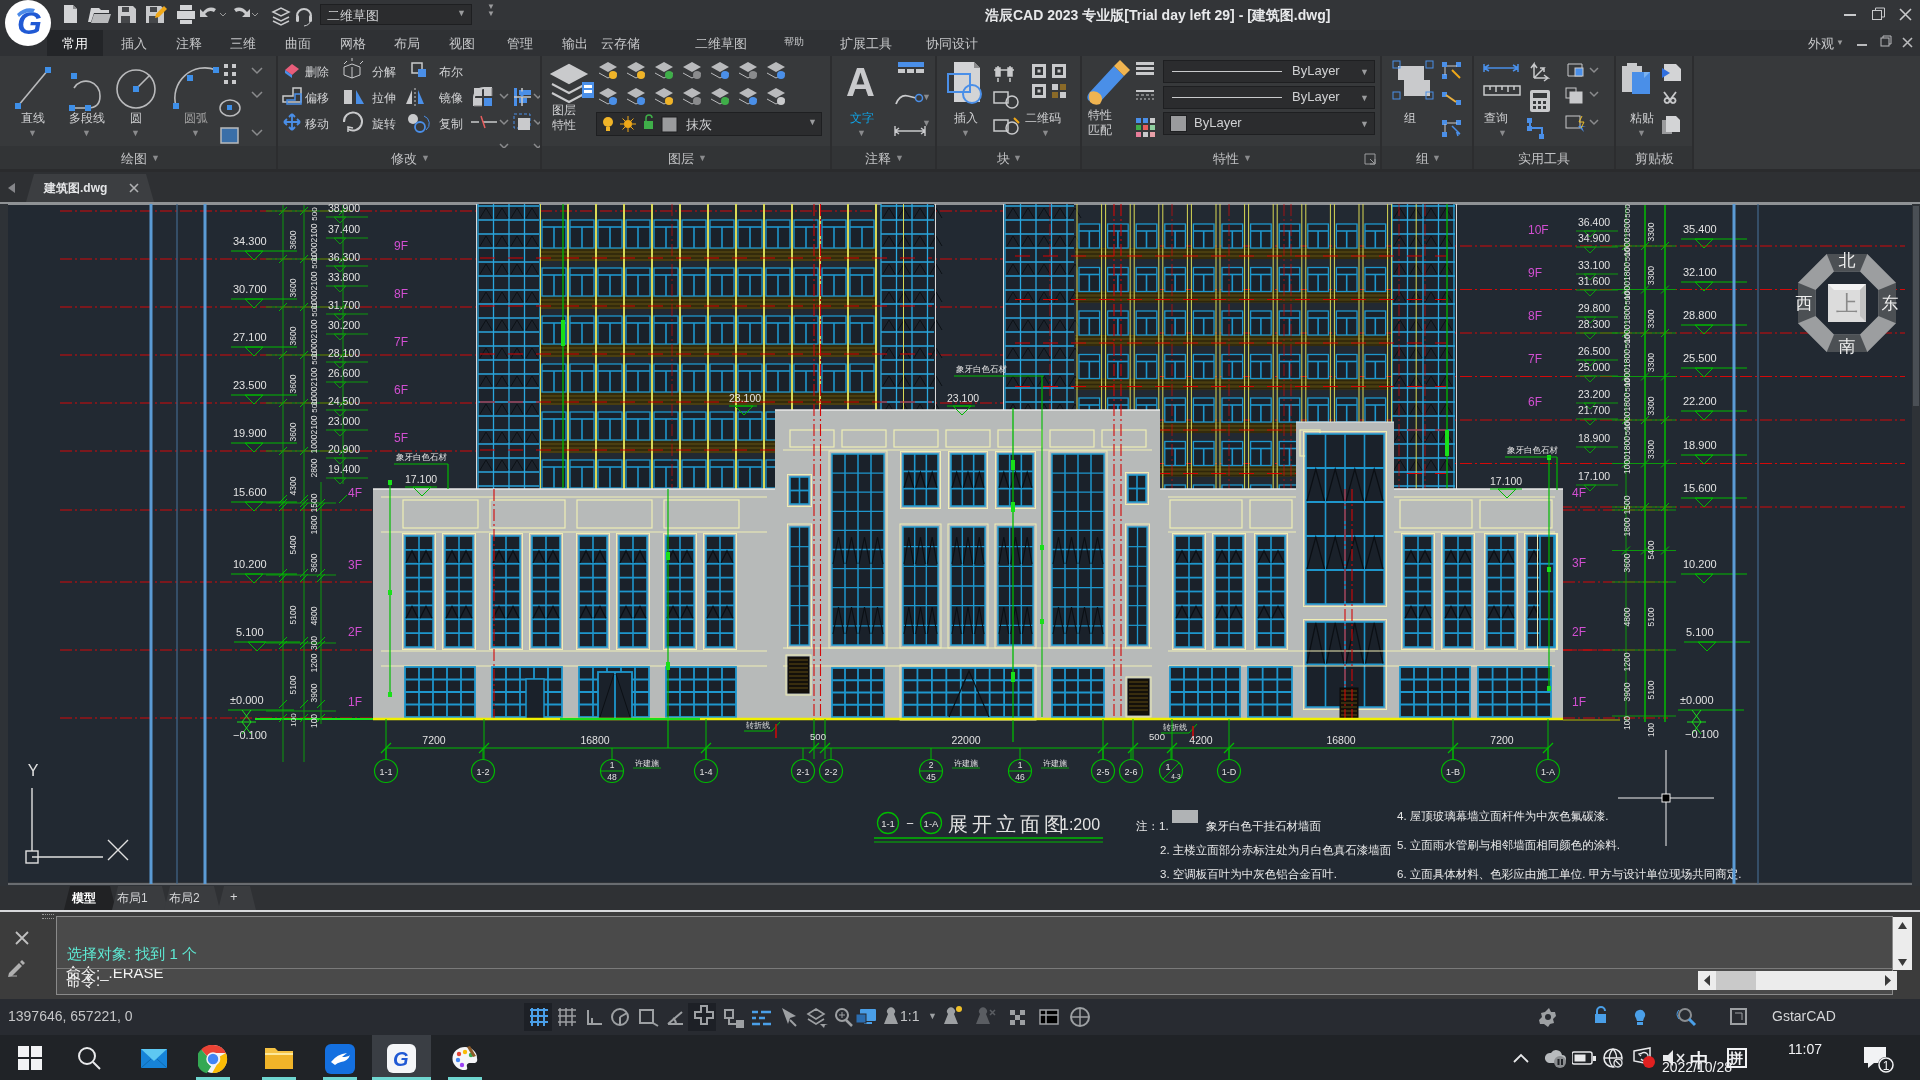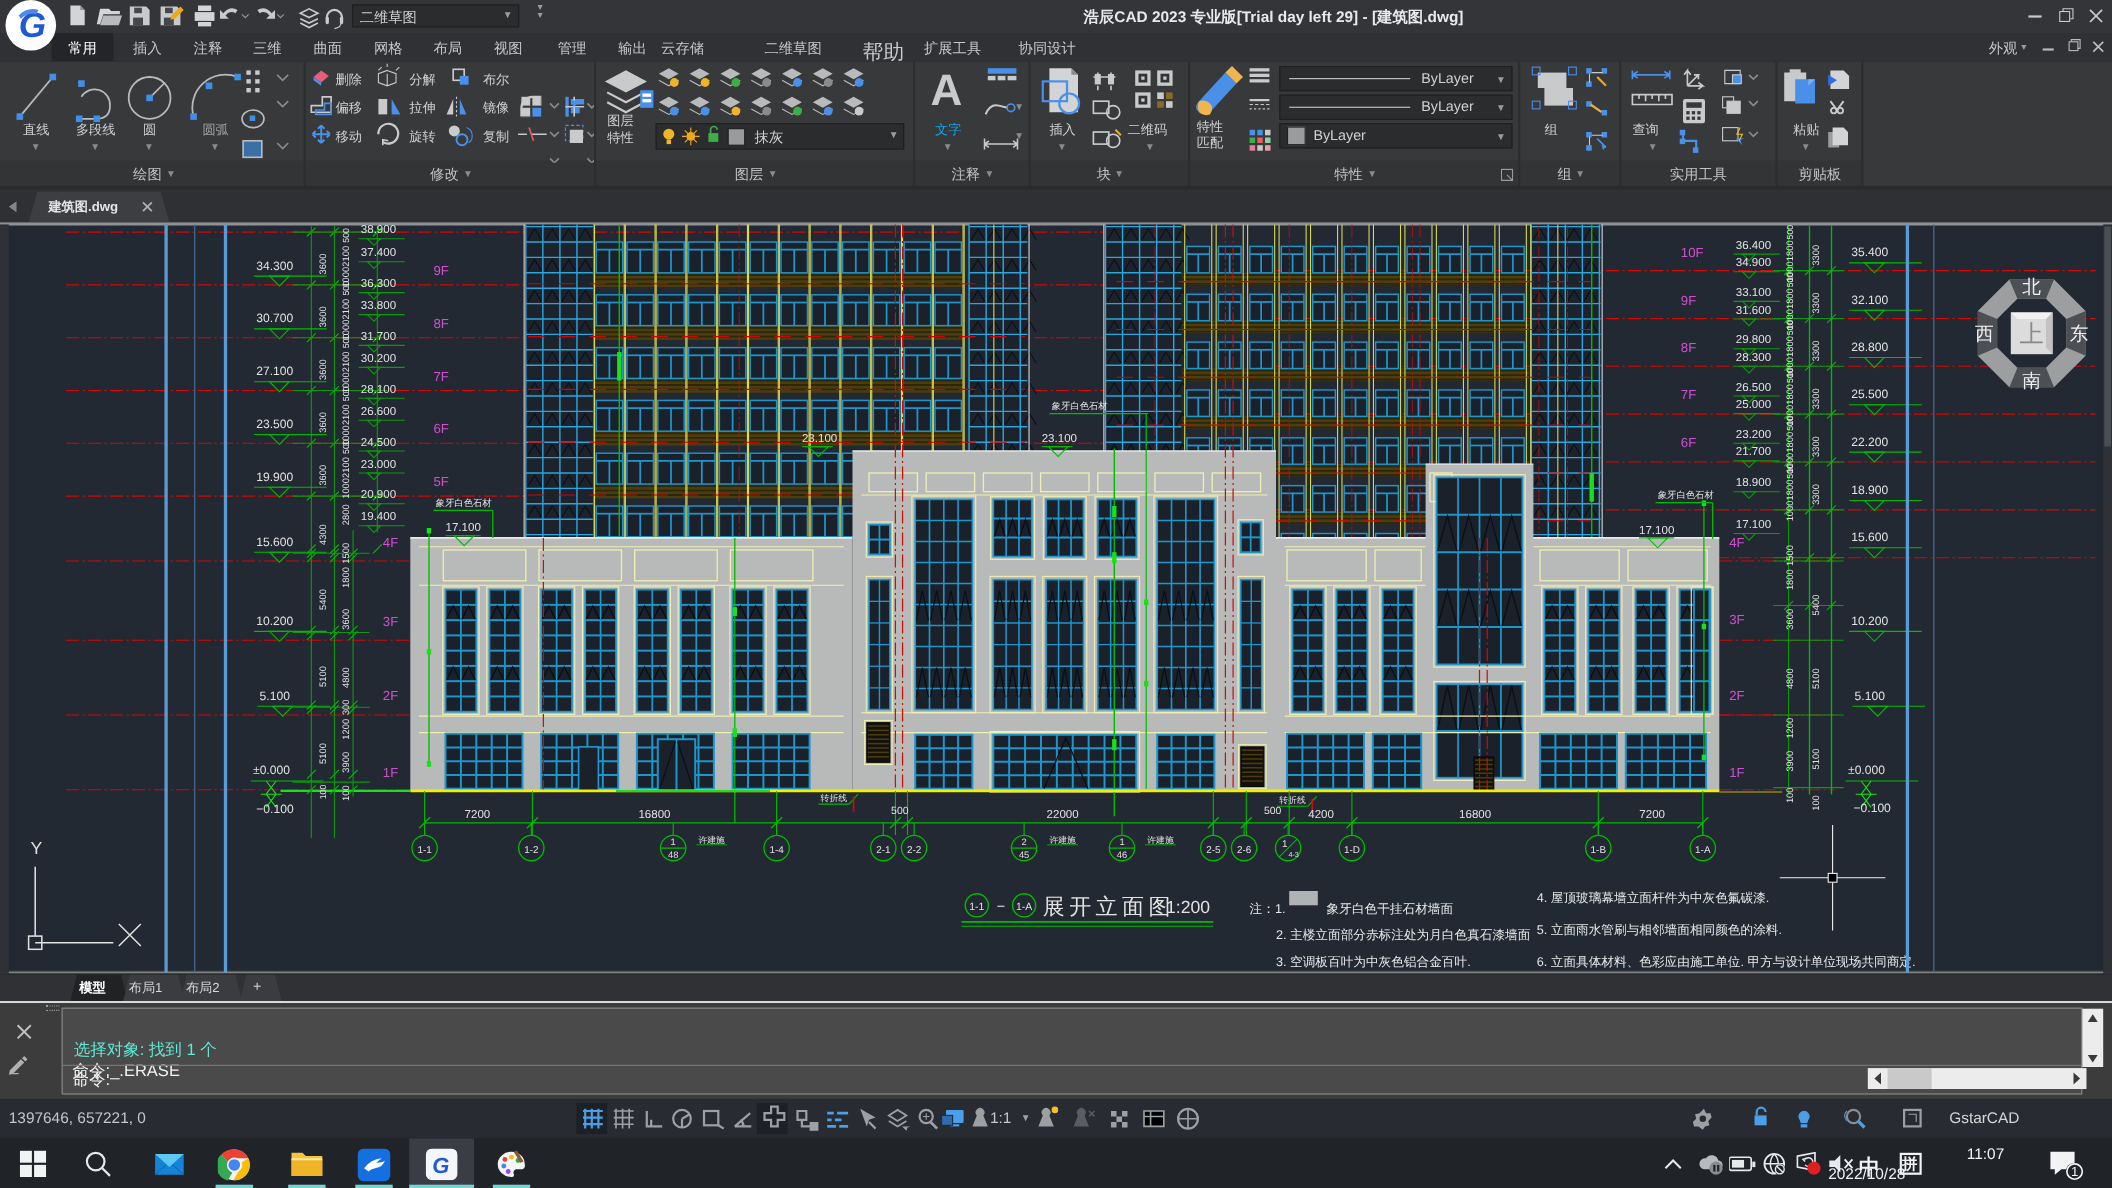--- a/index.html
+++ b/index.html
@@ -58,21 +58,21 @@
 <div class="txt" style="left:176px;top:35px;font-size:13px;color:#c6c7c9">注释</div>
 <div class="txt" style="left:230px;top:35px;font-size:13px;color:#c6c7c9">三维</div>
 <div class="txt" style="left:285px;top:35px;font-size:13px;color:#c6c7c9">曲面</div>
 <div class="txt" style="left:340px;top:35px;font-size:13px;color:#c6c7c9">网格</div>
 <div class="txt" style="left:394px;top:35px;font-size:13px;color:#c6c7c9">布局</div>
 <div class="txt" style="left:449px;top:35px;font-size:13px;color:#c6c7c9">视图</div>
 <div class="txt" style="left:507px;top:35px;font-size:13px;color:#c6c7c9">管理</div>
 <div class="txt" style="left:562px;top:35px;font-size:13px;color:#c6c7c9">输出</div>
 <div class="txt" style="left:601px;top:35px;font-size:13px;color:#c6c7c9">云存储</div>
 <div class="txt" style="left:695px;top:35px;font-size:13px;color:#c6c7c9">二维草图</div>
-<div class="txt" style="left:784px;top:35px;font-size:19px;color:#c6c7c9">帮助</div>
+<div class="txt" style="left:784px;top:35px;font-size:10px;color:#c6c7c9">帮助</div>
 <div class="txt" style="left:840px;top:35px;font-size:13px;color:#c6c7c9">扩展工具</div>
 <div class="txt" style="left:926px;top:35px;font-size:13px;color:#c6c7c9">协同设计</div>
 <div class="txt" style="left:1808px;top:35px;font-size:13px;color:#c6c7c9">外观</div>
 <div class="txt" style="left:1836px;top:38px;font-size:8px;color:#9a9b9d">▼</div>
 <svg class="abs" style="left:1855px;top:30px" width="65" height="26" viewBox="0 0 65 26">
 <rect x="2" y="14" width="10" height="2" fill="#b9babc"></rect>
 <rect x="26" y="8" width="8" height="8" fill="none" stroke="#b9babc"></rect>
       <path d="M28 8 v-2 h8 v8 h-2" fill="none" stroke="#b9babc"></path>
 <path d="M48 8 l9 9 M57 8 l-9 9" stroke="#b9babc" stroke-width="1.6"></path>
 </svg>

